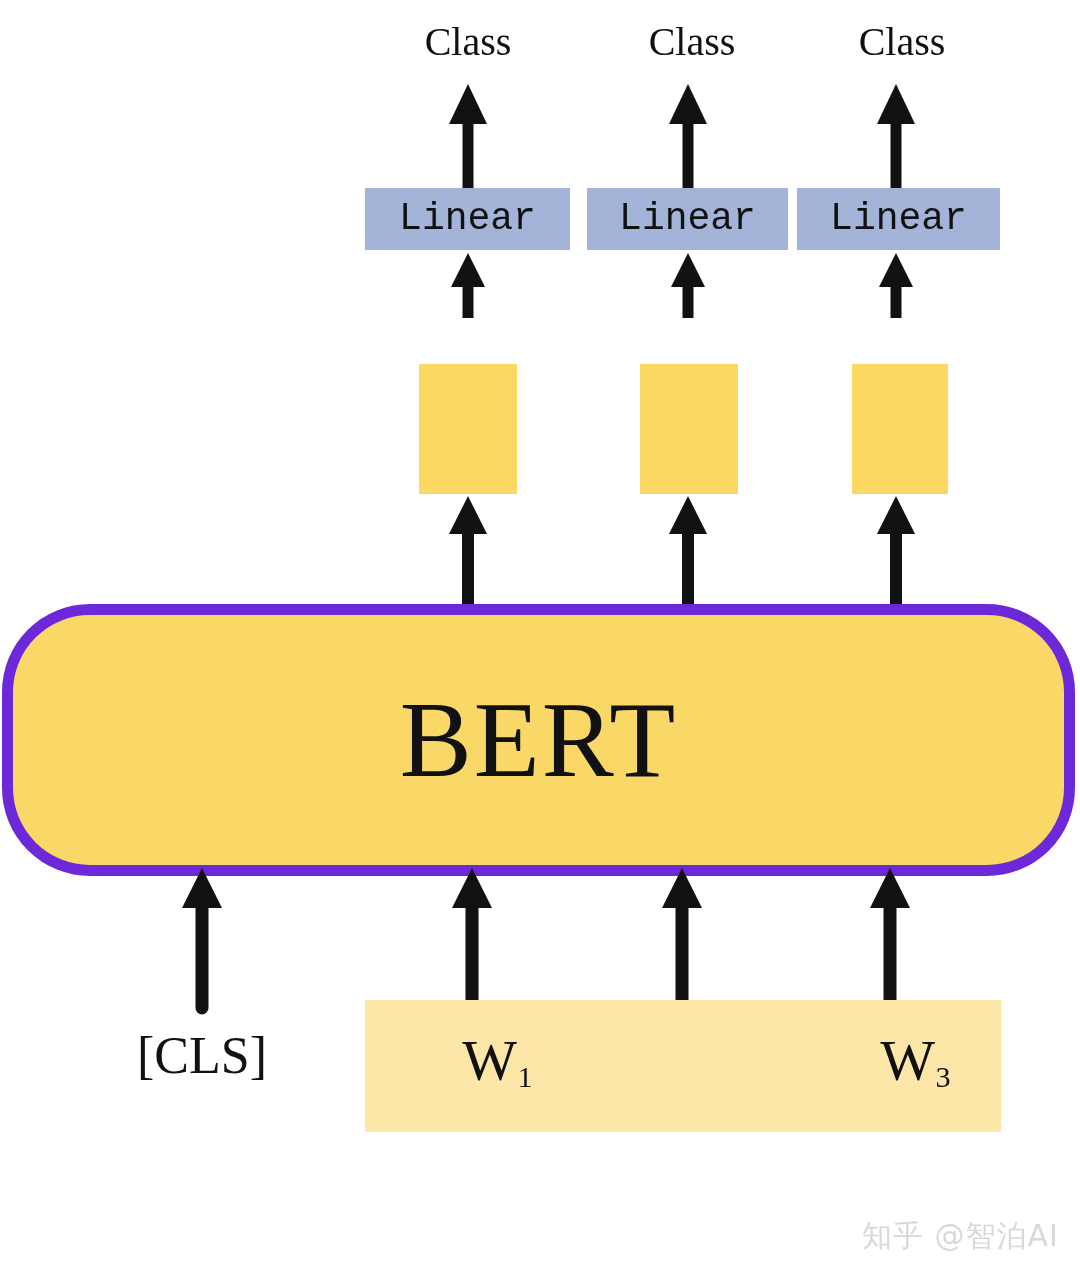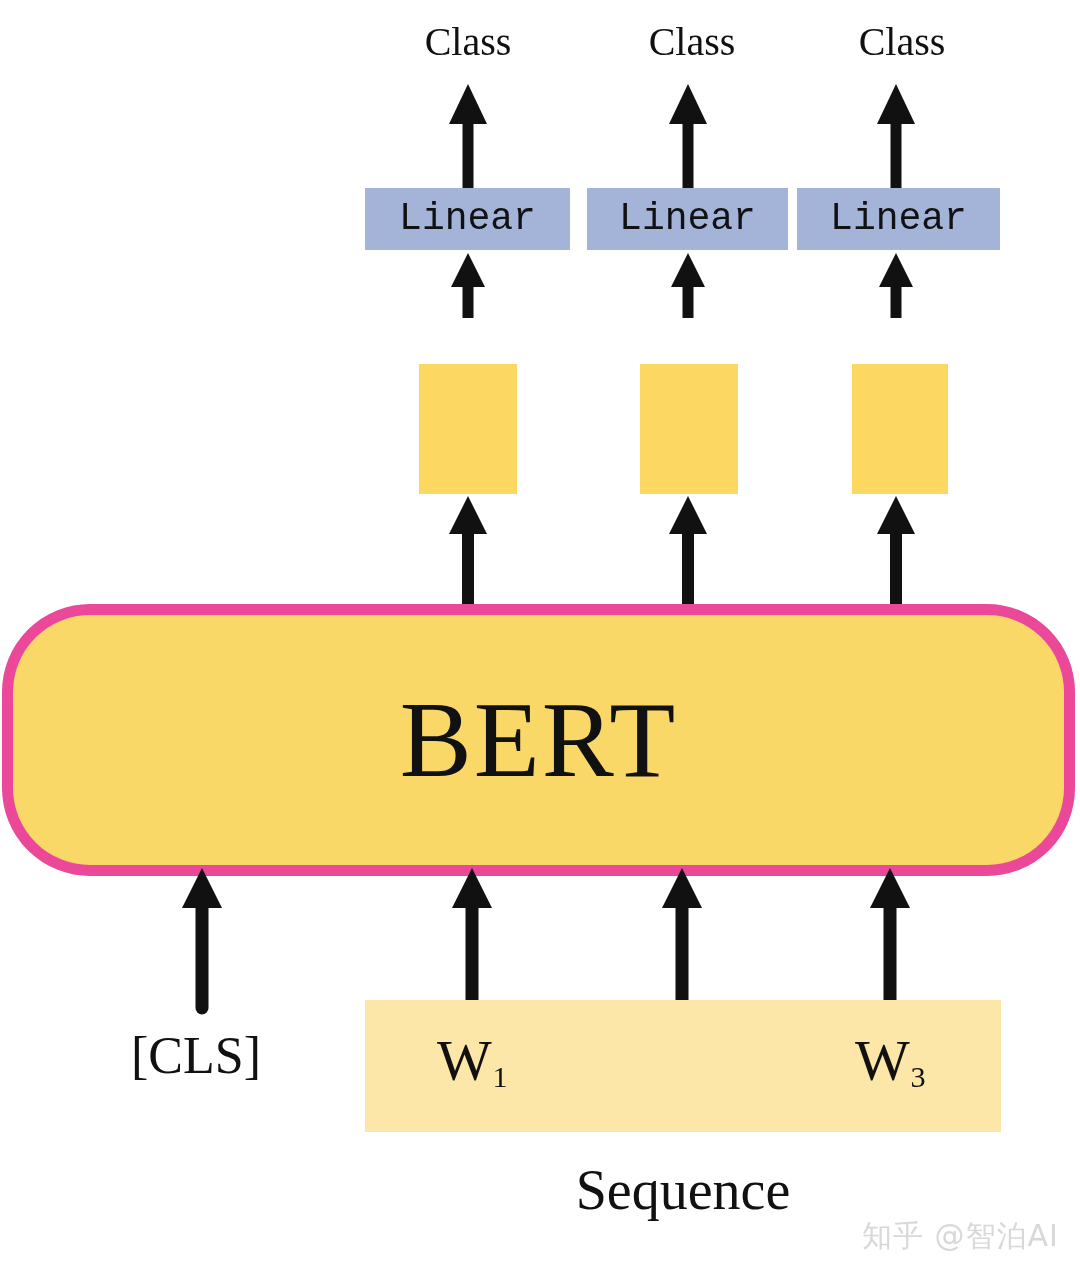--- a/index.html
+++ b/index.html
@@ -78,21 +78,21 @@
     line-height: 1;
   }
 
   
   .sequence-strip { position: absolute; }
   .w-token {
     position: absolute;
     font-size: 58px;
     color: #111111;
     white-space: nowrap;
-    text-align: center;
+    text-align: right;
     font-family: "Liberation Serif", "DejaVu Serif", serif;
     line-height: 1;
   }
   .w-token sub {
     font-size: 0.52em;
     vertical-align: baseline;
     position: relative;
     top: 0.22em;
     left: 0.02em;
   }
@@ -171,49 +171,48 @@
   </svg>
   <svg class="arrow-svg" style="left:660px; top:496px;" width="60" height="112">
     <path d="M28,112 L28,32" stroke="#111111" stroke-width="12" fill="none"></path>
     <path d="M28,0 L47,38 L9,38 Z" fill="#111111"></path>
   </svg>
   <svg class="arrow-svg" style="left:868px; top:496px;" width="60" height="112">
     <path d="M28,112 L28,32" stroke="#111111" stroke-width="12" fill="none"></path>
     <path d="M28,0 L47,38 L9,38 Z" fill="#111111"></path>
   </svg>
 
-  <div class="bert-box" style="left:2px; top:604px; width:1073px; height:272px; background:#fad868; border:11px solid #ec4899;">
+  <div class="bert-box" style="left:2px; top:604px; width:1073px; height:272px; background:#fad868; border:11px solid #6d28d9;">
     <span class="bert-text">BERT</span>
   </div>
 
   <svg class="arrow-svg" style="left:174px; top:866px;" width="60" height="142">
     <path d="M28,142 L28,34" stroke="#111111" stroke-width="13" fill="none" stroke-linecap="round"></path>
     <path d="M28,2 L48,42 L8,42 Z" fill="#111111"></path>
   </svg>
   <svg class="arrow-svg" style="left:444px; top:866px;" width="60" height="142">
     <path d="M28,142 L28,34" stroke="#111111" stroke-width="13" fill="none" stroke-linecap="round"></path>
     <path d="M28,2 L48,42 L8,42 Z" fill="#111111"></path>
   </svg>
   <svg class="arrow-svg" style="left:654px; top:866px;" width="60" height="142">
     <path d="M28,142 L28,34" stroke="#111111" stroke-width="13" fill="none" stroke-linecap="round"></path>
     <path d="M28,2 L48,42 L8,42 Z" fill="#111111"></path>
   </svg>
   <svg class="arrow-svg" style="left:862px; top:866px;" width="60" height="142">
     <path d="M28,142 L28,34" stroke="#111111" stroke-width="13" fill="none" stroke-linecap="round"></path>
     <path d="M28,2 L48,42 L8,42 Z" fill="#111111"></path>
   </svg>
 
-  <div class="cls-label" style="left:96px; top:1026px; width:200px;">[CLS]</div>
+  <div class="cls-label" style="left:102px; top:1026px; width:200px;">[CLS]</div>
 
   <div class="sequence-strip" style="left:365px; top:1000px; width:636px; height:132px; background:#fce6a8;"></div>
 
   <div class="w-token" style="left:412px; top:1032px; width:120px;">
     <span>W</span><sub>1</sub>
   </div>
   <div class="w-token" style="left:830px; top:1032px; width:120px;">
     <span>W</span><sub>3</sub>
   </div>
 
-  <div class="sequence-label" style="left:483px; top:1158px; width:400px;">Sequence</div>
 
   <div class="watermark" style="left:862px; top:1216px;">知乎 @智泊AI</div>
 
 </div>
 
 </body></html>

